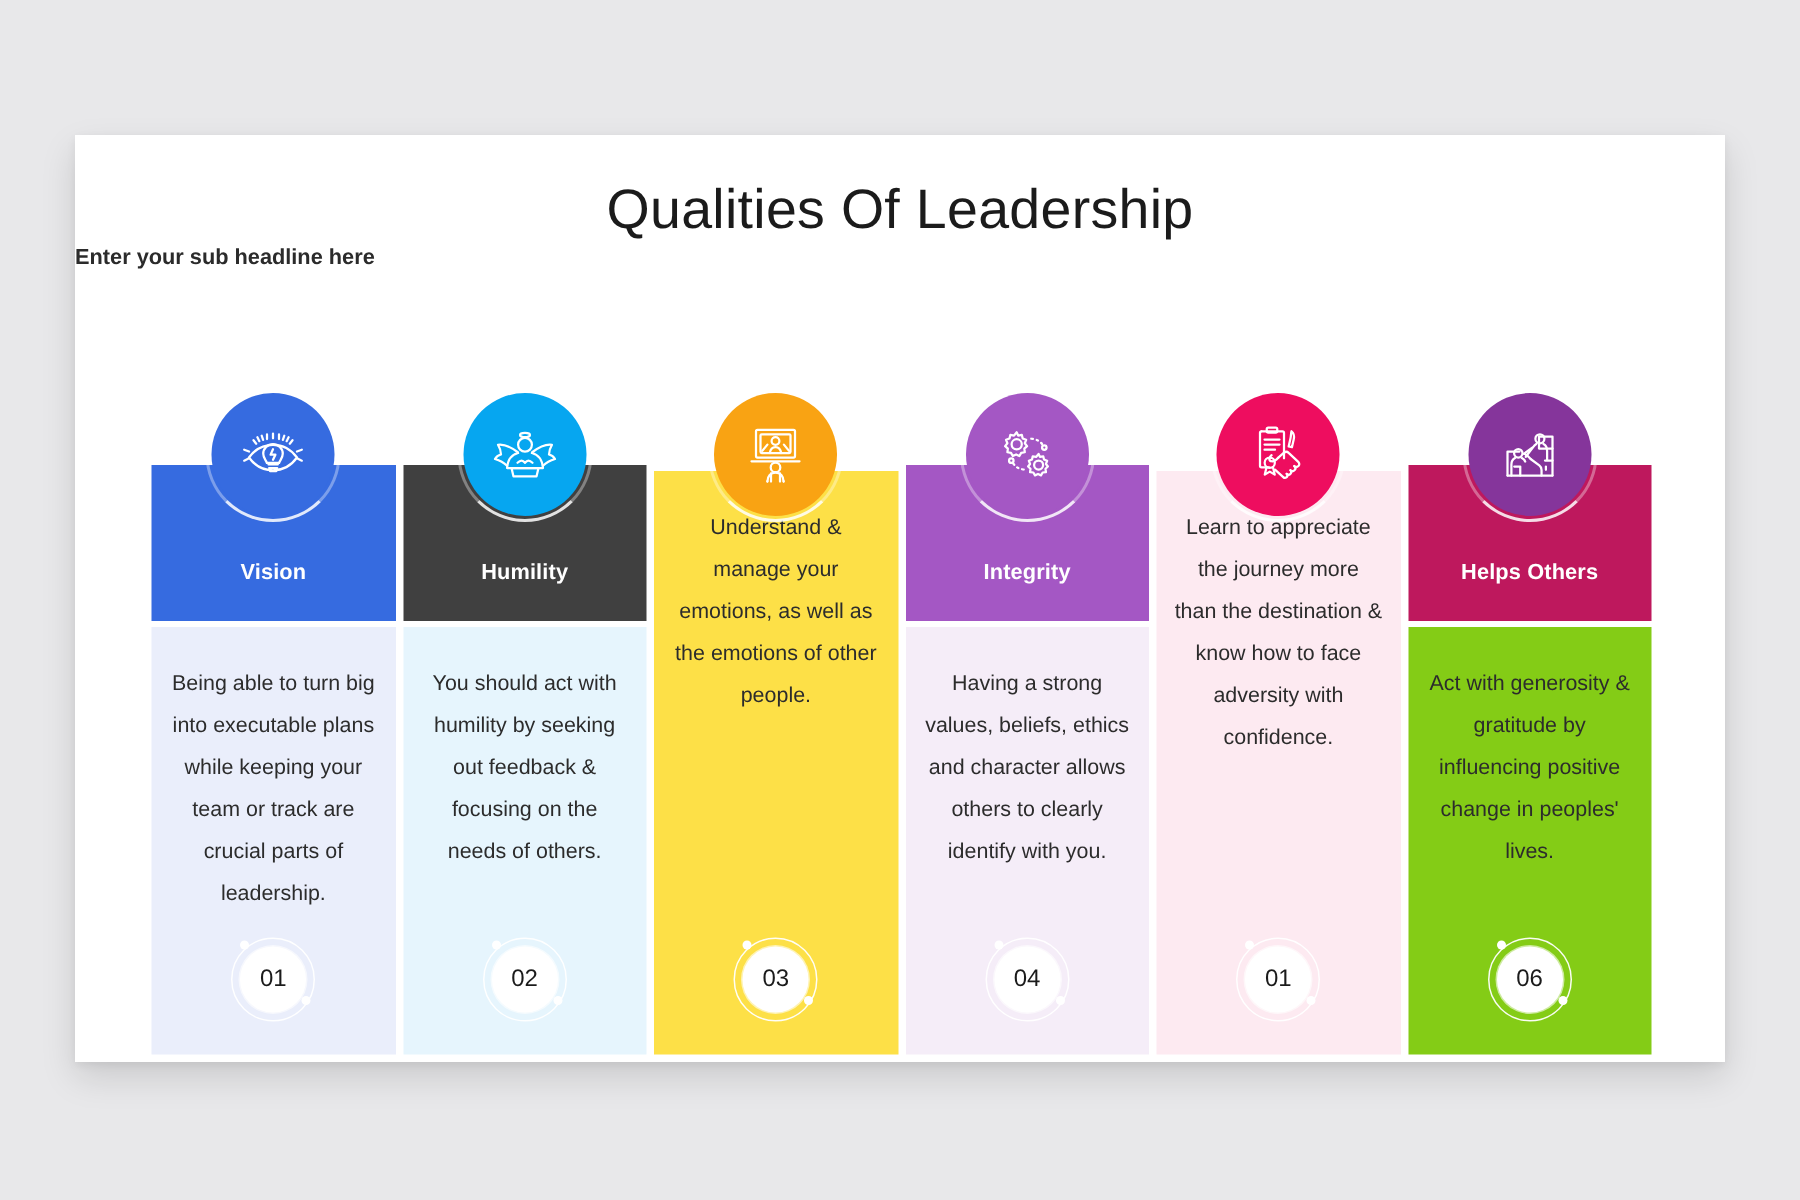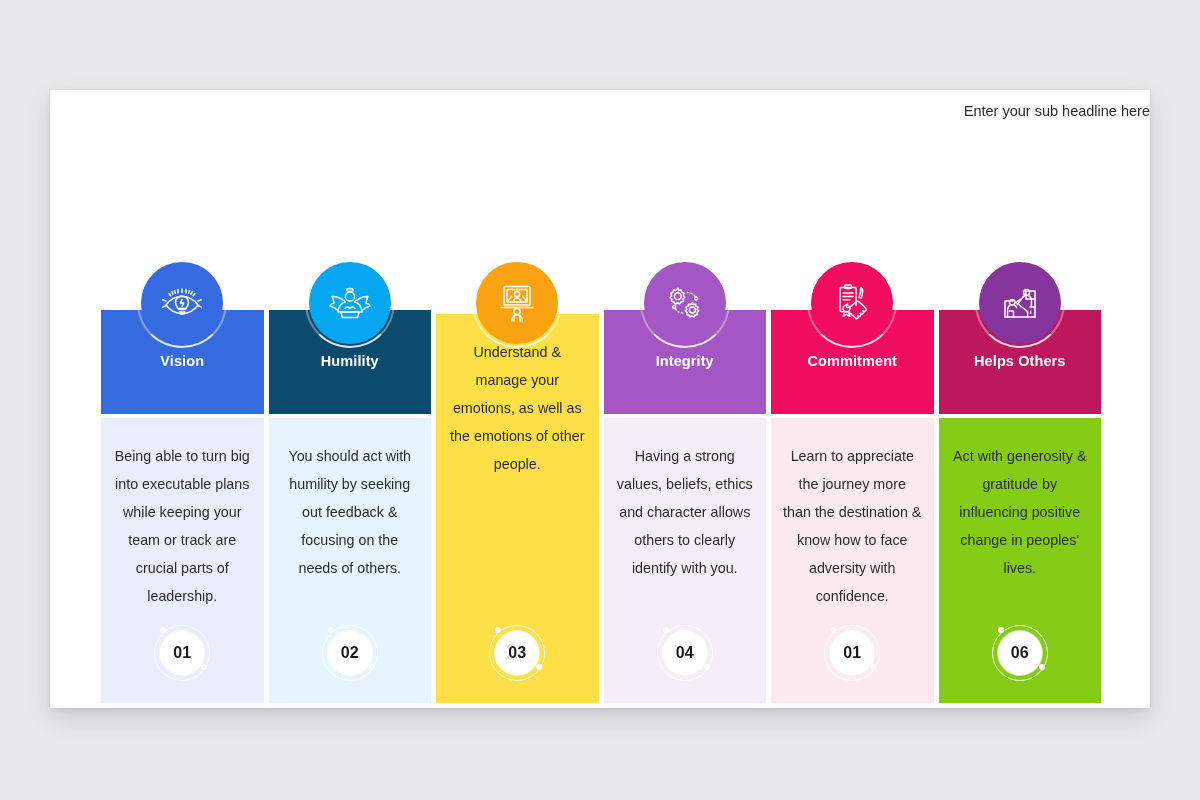--- a/index.html
+++ b/index.html
@@ -31,24 +31,24 @@
   .title {
     text-align: center;
     margin-top: 29px;
     font-size: 37px;
     font-weight: 400;
     color: #1b1b1b;
     letter-spacing: 0.2px;
     line-height: 1.15;
   }
   .subtitle {
-    text-align: right;
-    margin-top: 13px;
+    text-align: left;
+    margin-top: 2px;
     font-size: 14.5px;
-    font-weight: 400;
+    font-weight: 700;
     color: #2b2b2b;
   }
 
   
   .cards {
     position: absolute;
     left: 51px;
     top: 172px;
     width: 1000px;
     display: flex;
@@ -91,23 +91,23 @@
     border-right-color: rgba(255,255,255,0.35);
     z-index: -1;
   }
   .icon-circle svg { width: 44px; height: 44px; display: block; }
 
   
   .head {
     height: 104px;
     position: relative;
     display: flex;
-    align-items: center;
-    justify-content: center;
-    padding-bottom: 3px;
+    align-items: flex-end;
+    justify-content: center;
+    padding-bottom: 24px;
   }
   .head-label {
     font-size: 14.5px;
     font-weight: bold;
     color: #ffffff;
     text-align: center;
     letter-spacing: 0.1px;
   }
 
   
@@ -155,30 +155,31 @@
   .num-dot.b { right: 3px; bottom: 11px; }
   .num-circle {
     width: 44px;
     height: 44px;
     border-radius: 50%;
     background: #ffffff;
     display: flex;
     align-items: center;
     justify-content: center;
     font-size: 16px;
-    font-weight: bold;
+    font-weight: normal;
     color: #1b1b1b;
     box-shadow: 0 0 0 1px rgba(255,255,255,0.6);
   }
 </style>
 </head>
 <body>
 
 <div class="slide">
 
+  <h1 class="title">Qualities Of Leadership</h1>
   <div class="subtitle">Enter your sub headline here</div>
 
   <div class="cards" id="card-row">
       <div class="card">
         <div class="icon-wrap">
           <div class="icon-circle" style="background: rgb(54, 107, 224);">
             <svg viewBox="0 0 44 44">
               <use href="#ic-eye-lightbulb"></use>
             </svg>
           </div>
@@ -197,21 +198,21 @@
         </div>
       </div>
       <div class="card">
         <div class="icon-wrap">
           <div class="icon-circle" style="background: rgb(6, 166, 240);">
             <svg viewBox="0 0 44 44">
               <use href="#ic-angel"></use>
             </svg>
           </div>
         </div>
-        <div class="head" style="background: #0c4a6e;">
+        <div class="head" style="background: #404040;">
           <div class="head-label">Humility</div>
         </div>
         <div class="body" style="background: rgb(230, 245, 253);">
           <div class="desc">You should act with humility by seeking out feedback &amp; focusing on the needs of others.</div>
           <div class="num-wrap">
             <div class="num-ring"></div>
             <div class="num-dot a"></div>
             <div class="num-dot b"></div>
             <div class="num-circle">02</div>
           </div>
@@ -256,23 +257,20 @@
           </div>
         </div>
       </div>
       <div class="card">
         <div class="icon-wrap">
           <div class="icon-circle" style="background: rgb(238, 13, 95);">
             <svg viewBox="0 0 44 44">
               <use href="#ic-contract-handshake"></use>
             </svg>
           </div>
-        </div>
-        <div class="head" style="background: rgb(238, 13, 95);">
-          <div class="head-label">Commitment</div>
         </div>
         <div class="body" style="background: rgb(253, 234, 241);">
           <div class="desc">Learn to appreciate the journey more than the destination &amp; know how to face adversity with confidence.</div>
           <div class="num-wrap">
             <div class="num-ring"></div>
             <div class="num-dot a"></div>
             <div class="num-dot b"></div>
             <div class="num-circle">01</div>
           </div>
         </div>

